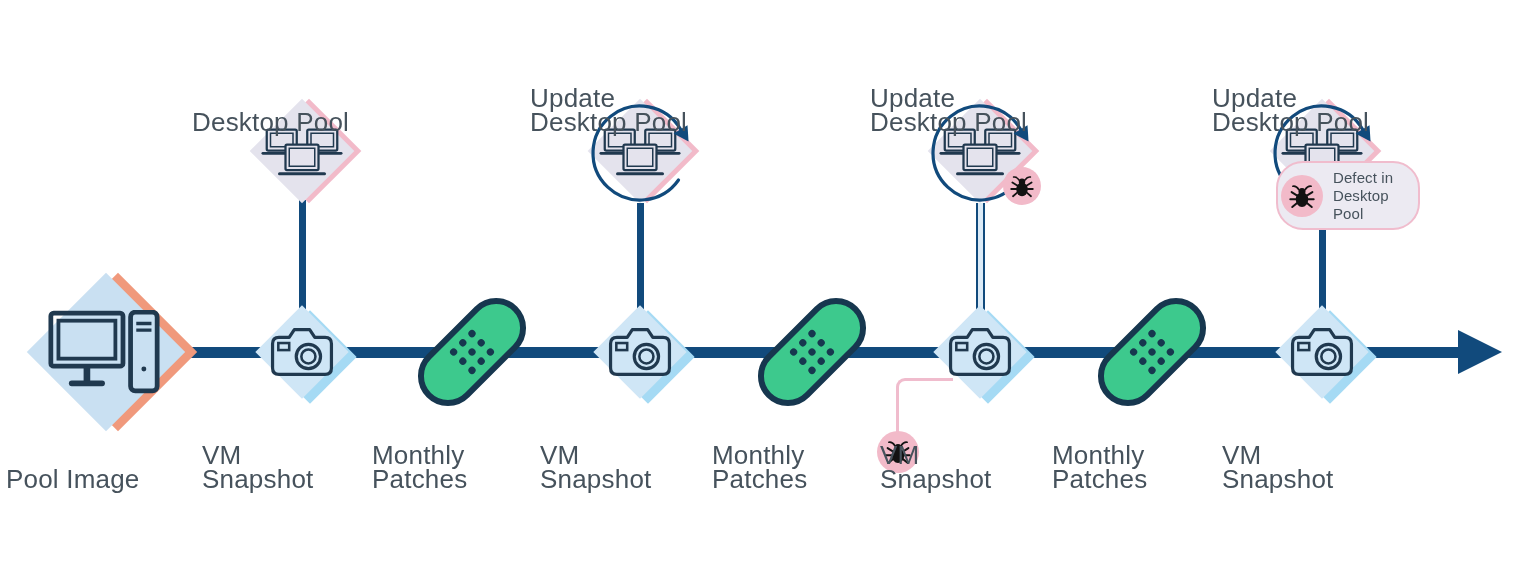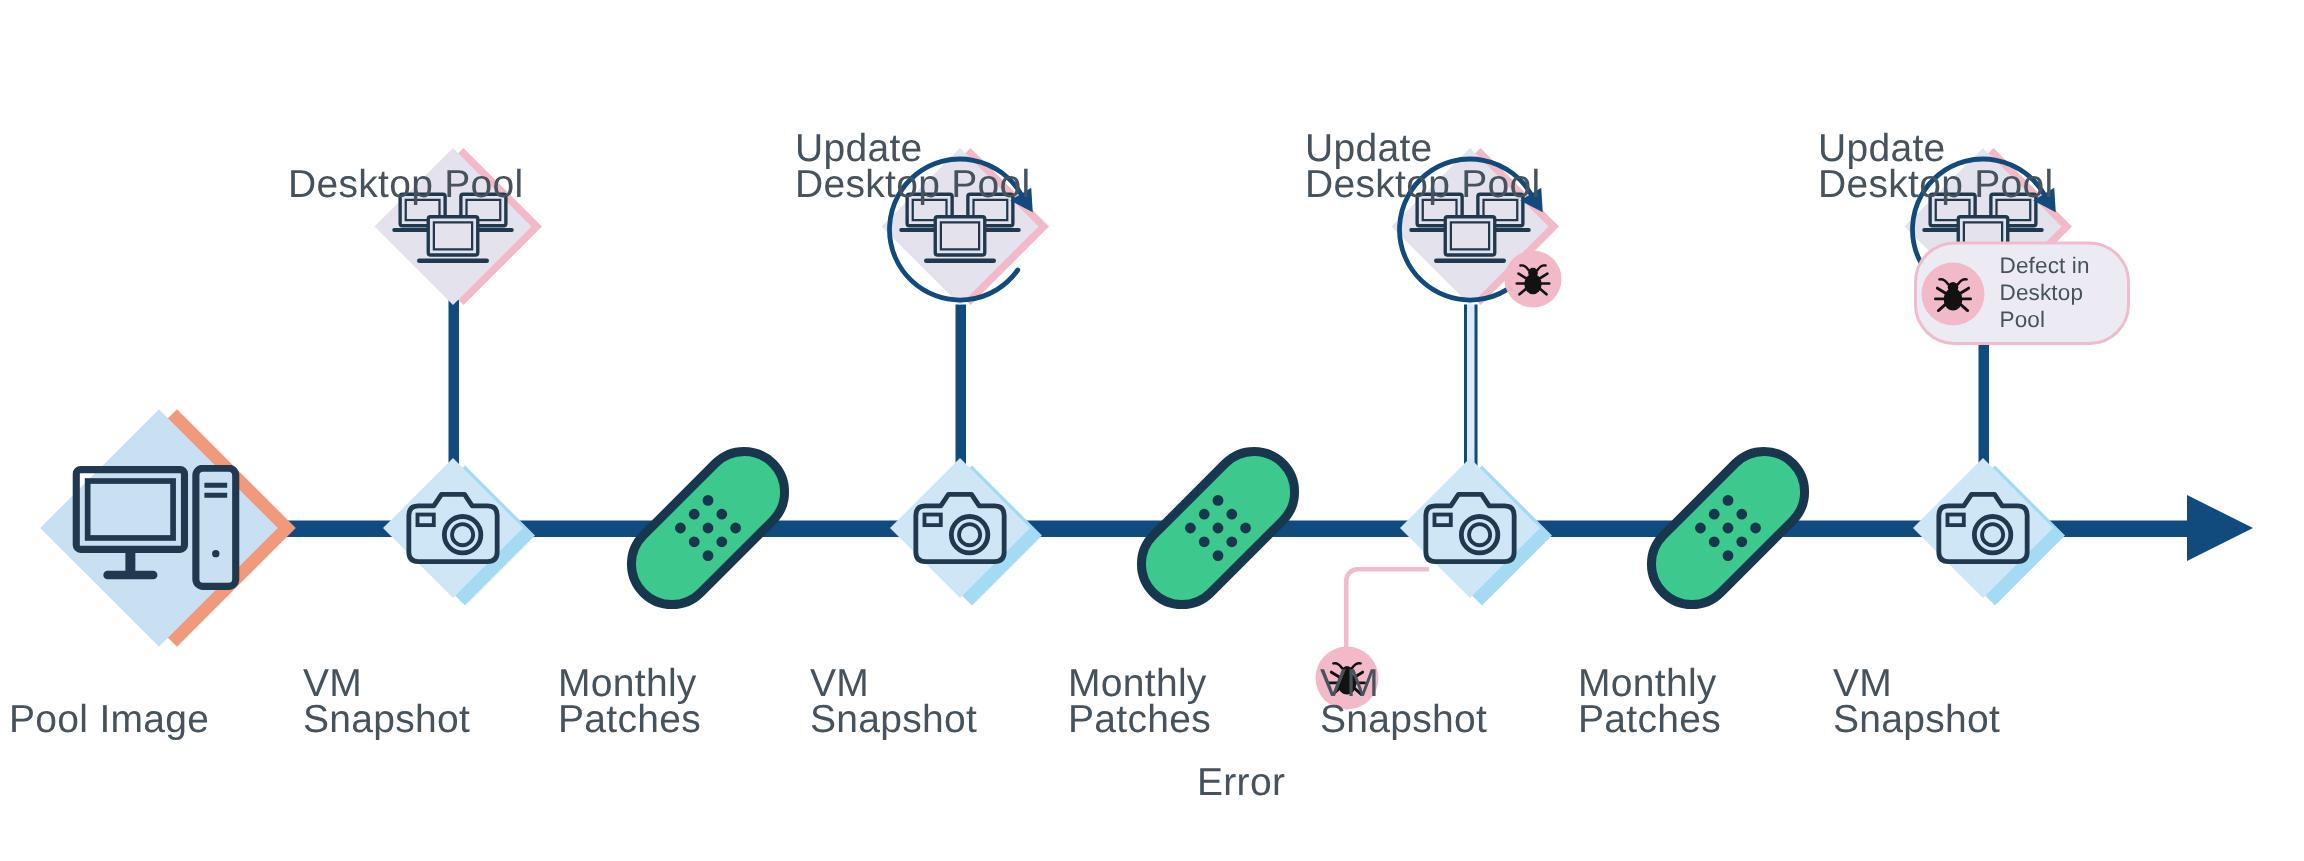--- a/index.html
+++ b/index.html
@@ -209,21 +209,20 @@
       <div>Snapshot</div>
     </div>
 
     <div class="elbow" style="left:896px;top:378px;width:54px;height:55px"></div>
     <div class="bugcircle" style="left:877px;top:431px;width:42px;height:42px">
       <svg width="26" height="26">
           <use href="#sym-bug"></use>
         </svg>
     </div>
     <div class="label" style="left:798px;top:474px;width:200px">
-      <div>Error</div>
     </div>
   </div>
 
   <div>
     <svg class="icon" style="left:1120px;top:286px;transform:rotate(45deg)" width="64" height="132">
         <use href="#sym-patch"></use>
       </svg>
     <div class="label" style="left:1052px;top:408px;width:200px">
       <div>Monthly</div>
       <div>Patches</div>

